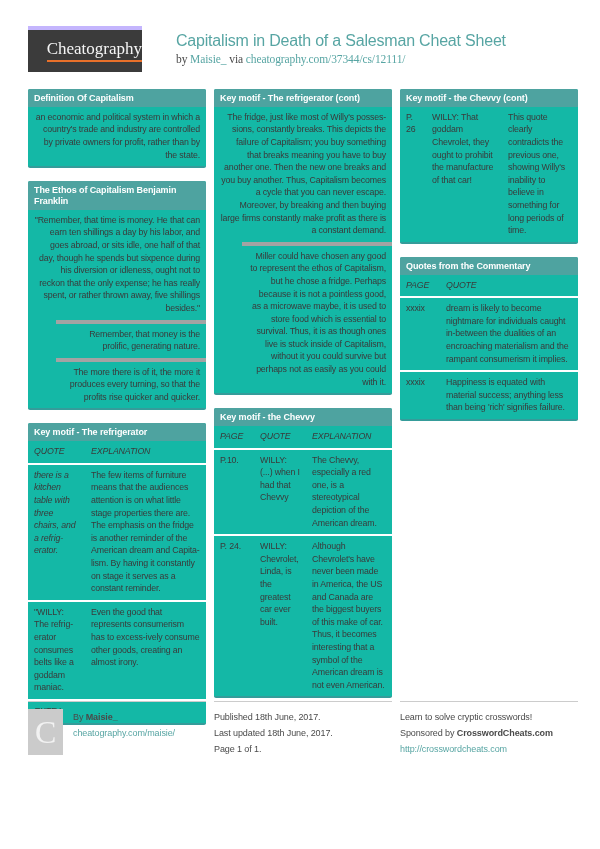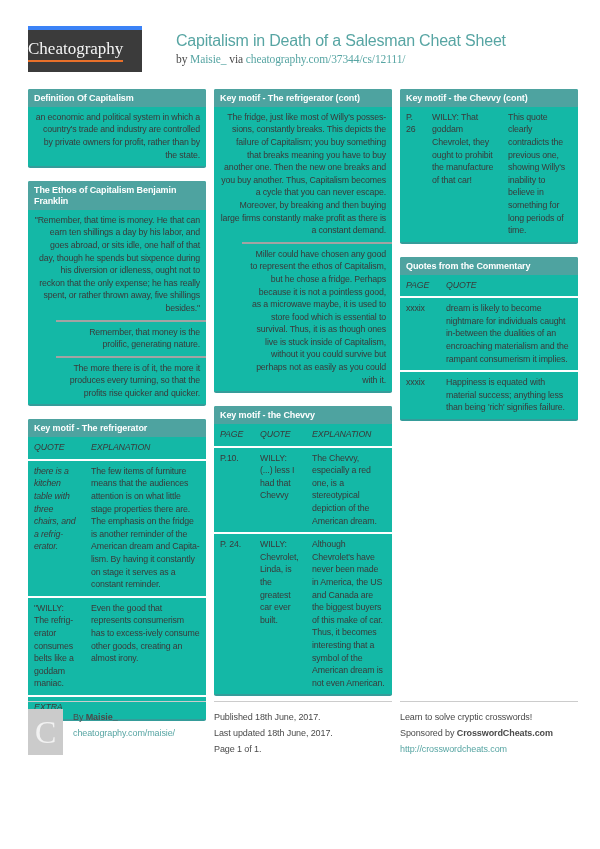--- a/index.html
+++ b/index.html
@@ -3,22 +3,22 @@
 <meta charset="utf-8">
 <style>
   html,body { margin:0; padding:0; background:#ffffff; }
   .page {
     position:relative; width:600px; height:849px; background:#ffffff;
     font-family:"Liberation Sans","DejaVu Sans",sans-serif; overflow:hidden;
   }
   
   .header { display:flex; align-items:flex-start; padding:26px 0 0 28px; gap:34px; }
   .logo {
-    width:114px; height:42px; background:#3b3b3b; border-top:4px solid #3b82f6;
-    display:flex; align-items:center; justify-content:flex-start; flex:none;
+    width:114px; height:42px; background:#3b3b3b; border-top:4px solid #c4b5fd;
+    display:flex; align-items:center; justify-content:flex-end; flex:none;
   }
   .logo-text {
     font-family:"Liberation Serif","DejaVu Serif",serif; color:#f5f5f5; font-size:17px;
     border-bottom:2px solid #e8702a; padding-bottom:1px; line-height:1.1;
   }
   .titleblock { padding-top:5px; }
   .title {
     font-family:Liberation Sans, sans-serif; color:#57a5a3; font-size:16px;
     line-height:1.2; letter-spacing:-0.2px;
   }
@@ -30,21 +30,21 @@
   
   .columns { display:flex; gap:8px; padding:17px 0 0 28px; align-items:flex-start; }
   .col { width:178px; flex:none; display:flex; flex-direction:column; gap:13px; }
   .section { background:#14b8a6; border-bottom:2px solid #359c9a; border-radius:2px; }
   .sec-h {
     background:#4ea3a0; color:#ffffff; font-size:9px; font-weight:bold;
     padding:4px 6px 3px 6px; border-radius:2px 2px 0 0; letter-spacing:-0.1px; line-height:1.2;
   }
   .txt { font-size:8.8px; line-height:12.6px; color:#3a3a3a; letter-spacing:-0.15px; }
   .p { padding:4px 6px 5px 6px;text-align:right; }
-  .p + .p { border-top:2px solid #a3a3a3;margin-left:28px; }
+  .p + .p { border-top:4px solid #a3a3a3;margin-left:28px; }
   .trow { display:grid; border-top:2px solid #ffffff; }
   .trow.no-top { border-top:none; }
   .tcell { padding:4px 6px 5px 6px; }
   .thead .tcell { font-style:italic; }
   .italic { font-style:italic; }
   .g-refrig { grid-template-columns:57px 1fr; }
   .g-chevvy { grid-template-columns:40px 52px 1fr; }
   .g-chevvy3 { grid-template-columns:26px 76px 1fr; }
   .g-comm { grid-template-columns:40px 1fr; }
   
@@ -129,21 +129,21 @@
 
       <div class="section">
         <div class="sec-h">Key motif - the Chevvy</div>
         <div class="trow no-top thead g-chevvy">
           <div class="tcell txt">PAGE</div>
           <div class="tcell txt">QUOTE</div>
           <div class="tcell txt">EXPLANATION</div>
         </div>
         <div class="trow g-chevvy">
           <div class="tcell txt">P.10.</div>
-          <div class="tcell txt">WILLY: (...) less I had that Chevvy</div>
+          <div class="tcell txt">WILLY: (...) when I had that Chevvy</div>
           <div class="tcell txt">The Chevvy, especially a red one, is a stereotypical depiction of the American dream.</div>
         </div>
         <div class="trow g-chevvy">
           <div class="tcell txt">P. 24.</div>
           <div class="tcell txt">WILLY: Chevrolet, Linda, is the greatest car ever built.</div>
           <div class="tcell txt">Although Chevrolet's have never been made in America, the US and Canada are the biggest buyers of this make of car. Thus, it becomes interesting that a symbol of the American dream is not even American.</div>
         </div>
       </div>
 
     </div>

